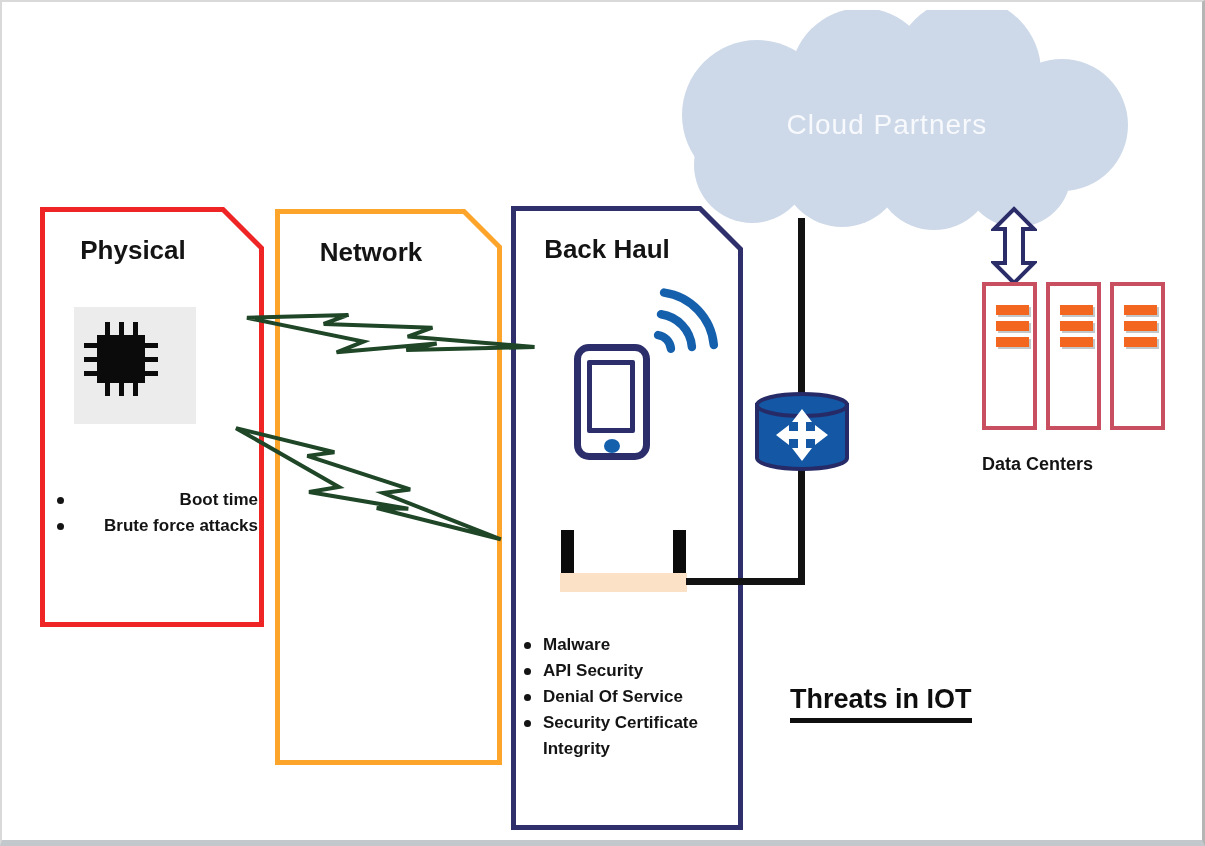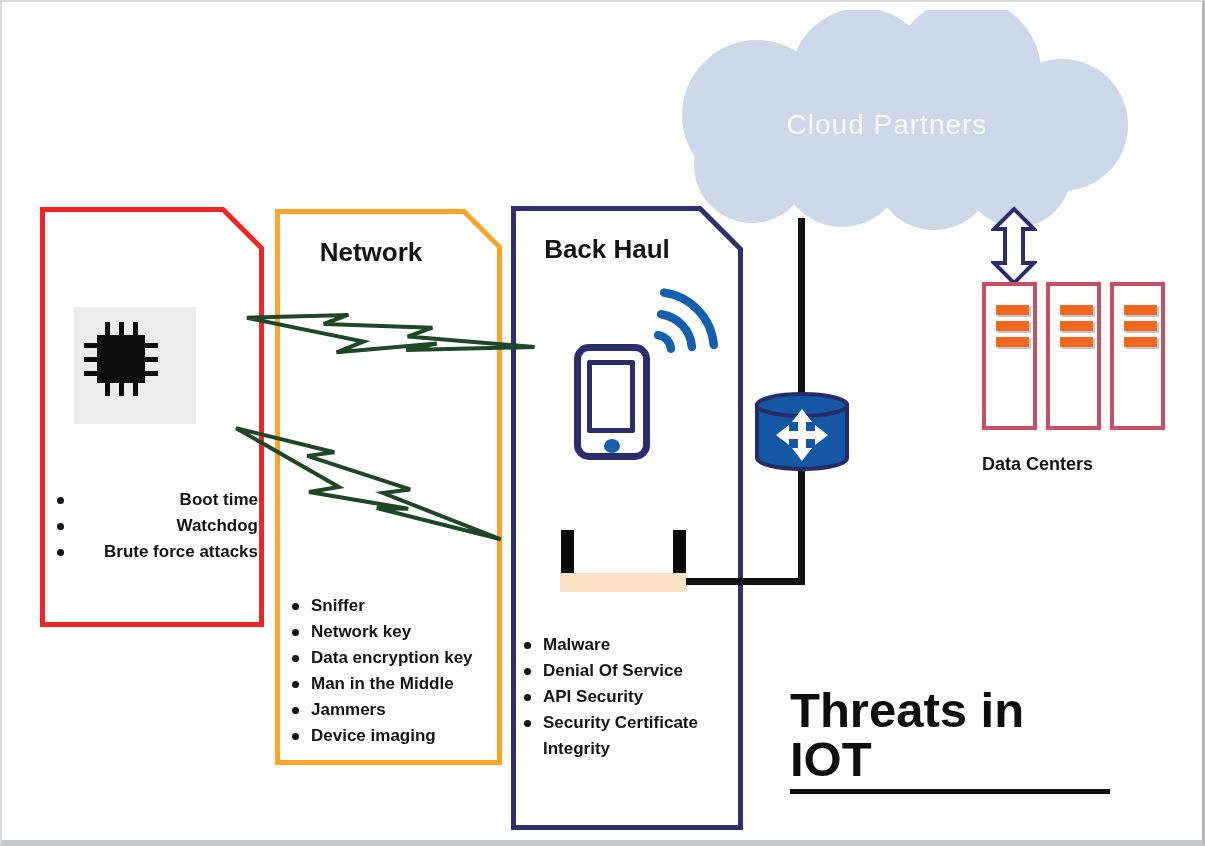--- a/index.html
+++ b/index.html
@@ -39,21 +39,21 @@
   
   .black-line { position:absolute; background:#121212; }
 
   
   .rack { position:absolute; width:55px; height:148px; border:4px solid #c84f5f; background:#fff; }
   .rack .bar { position:absolute; left:10px; width:33px; height:10px; background:#f2661f;
     box-shadow:2px 2px 0 rgba(125,130,135,.45); }
   .dc-label { position:absolute; font-size:18px; font-weight:bold; color:#141414; text-align:left; }
 
   
-  .big-title { position:absolute; font-size:49px; font-weight:bold; color:#0e0e0e; line-height:1.0; }
+  .big-title { position:absolute; font-size:27px; font-weight:bold; color:#0e0e0e; line-height:1.0; }
   .big-title span { display:inline-block; border-bottom:5px solid #0e0e0e; padding-bottom:5px; margin-bottom:12px; }
 
   
   .cloud-label { font-size:28px; font-weight:300; fill:#f7f9fc; letter-spacing:1px; }
 
   .bolt { position:absolute; transform-origin:0 50%; }
 </style>
 </head>
 <body>
 
@@ -70,58 +70,50 @@
       <circle cx="262" cy="160" r="60"></circle>
       <circle cx="345" cy="163" r="54"></circle>
     </g>
     <text x="215" y="124" text-anchor="middle" class="cloud-label">Cloud Partners</text>
   </svg>
 
   <div class="panel" style="left:38px; top:205px; width:224px; height:420px;">
     <svg class="border" width="224" height="420" viewBox="0 0 224 420">
       <path d="M2.5,2.5 H183 L221.5,41 V417.5 H2.5 Z" fill="#ffffff" stroke="#ee2524" stroke-width="5"></path>
     </svg>
+    <div class="panel-title" style="top:28px; width:186px;">Physical</div>
 
     <div class="chip-box" style="left:34px; top:100px; width:122px; height:117px;">
       <div class="chip-body" style="left:23px; top:28px; width:48px; height:48px;"></div>
       <div class="pin" style="left:31px; top:15px; width:5px; height:13px;"></div>
       <div class="pin" style="left:45px; top:15px; width:5px; height:13px;"></div>
       <div class="pin" style="left:59px; top:15px; width:5px; height:13px;"></div>
       <div class="pin" style="left:31px; top:76px; width:5px; height:13px;"></div>
       <div class="pin" style="left:45px; top:76px; width:5px; height:13px;"></div>
       <div class="pin" style="left:59px; top:76px; width:5px; height:13px;"></div>
       <div class="pin" style="left:10px; top:36px; width:13px; height:5px;"></div>
       <div class="pin" style="left:10px; top:50px; width:13px; height:5px;"></div>
       <div class="pin" style="left:10px; top:64px; width:13px; height:5px;"></div>
       <div class="pin" style="left:71px; top:36px; width:13px; height:5px;"></div>
       <div class="pin" style="left:71px; top:50px; width:13px; height:5px;"></div>
       <div class="pin" style="left:71px; top:64px; width:13px; height:5px;"></div>
     </div>
 
     <ul class="threat-list" style="left:13px; top:280px; width:205px;text-align:right;">
       <li><span>Boot time</span></li>
-      <li><span>Watchdog</span></li>
       <li><span>Brute force attacks</span></li>
     </ul>
   </div>
 
   <div class="panel" style="left:273px; top:207px; width:227px; height:492px;">
     <svg class="border" width="227" height="556" viewBox="0 0 227 556">
       <path d="M2.5,2.5 H189 L224.5,38 V553.5 H2.5 Z" fill="#ffffff" stroke="#fda42a" stroke-width="5"></path>
     </svg>
     <div class="panel-title" style="top:28px; width:192px;">Network</div>
 
-    <ul class="threat-list" style="left:13px; top:384px; width:212px;">
-      <li><span>Sniffer</span></li>
-      <li><span>Network key</span></li>
-      <li><span>Data encryption key</span></li>
-      <li><span>Man in the Middle</span></li>
-      <li><span>Jammers</span></li>
-      <li><span>Device imaging</span></li>
-    </ul>
   </div>
 
   <div class="panel" style="left:509px; top:204px; width:232px; height:556px;">
     <svg class="border" width="232" height="624" viewBox="0 0 232 624">
       <path d="M2.5,2.5 H189 L229.5,43 V621.5 H2.5 Z" fill="#ffffff" stroke="#2e2f6b" stroke-width="5"></path>
     </svg>
     <div class="panel-title" style="top:28px; width:192px;">Back Haul</div>
 
     <div class="phone" style="left:63px; top:138px; width:76px; height:116px;">
       <div class="phone-screen" style="left:6px; top:9px; width:48px; height:73px;"></div>
@@ -137,22 +129,22 @@
     </svg>
 
     <div>
       <div class="antenna" style="left:50px; top:324px; width:13px; height:44px;"></div>
       <div class="antenna" style="left:162px; top:324px; width:13px; height:44px;"></div>
       <div class="router-body" style="left:49px; top:367px; width:127px; height:19px;"></div>
     </div>
 
     <ul class="threat-list" style="left:9px; top:426px; width:212px;">
       <li><span>Malware</span></li>
+      <li><span>API Security</span></li>
       <li><span>Denial Of Service</span></li>
-      <li><span>API Security</span></li>
       <li><span>Security Certificate Integrity</span></li>
     </ul>
   </div>
 
   <div class="black-line" style="left:684px; top:576px; width:119px; height:7px;"></div>
   <div class="black-line" style="left:796px; top:216px; width:7px; height:366px;"></div>
 
   <div class="bolt" style="left:240px; top:299px; transform:rotate(6deg);">
     <svg width="296" height="48" viewBox="0 0 300 100" preserveAspectRatio="none">
       <path d="M4,34 L106,6 L82,30 L192,14 L168,38 L297,32 L168,66 L198,46 L98,86 L124,58 Z" fill="none" stroke="#1e4627" stroke-width="4" stroke-linejoin="miter" vector-effect="non-scaling-stroke"></path>

